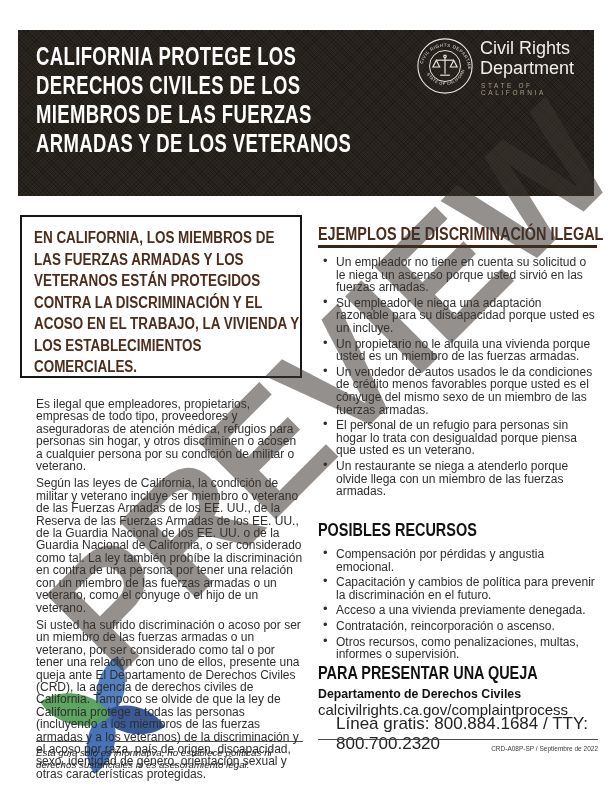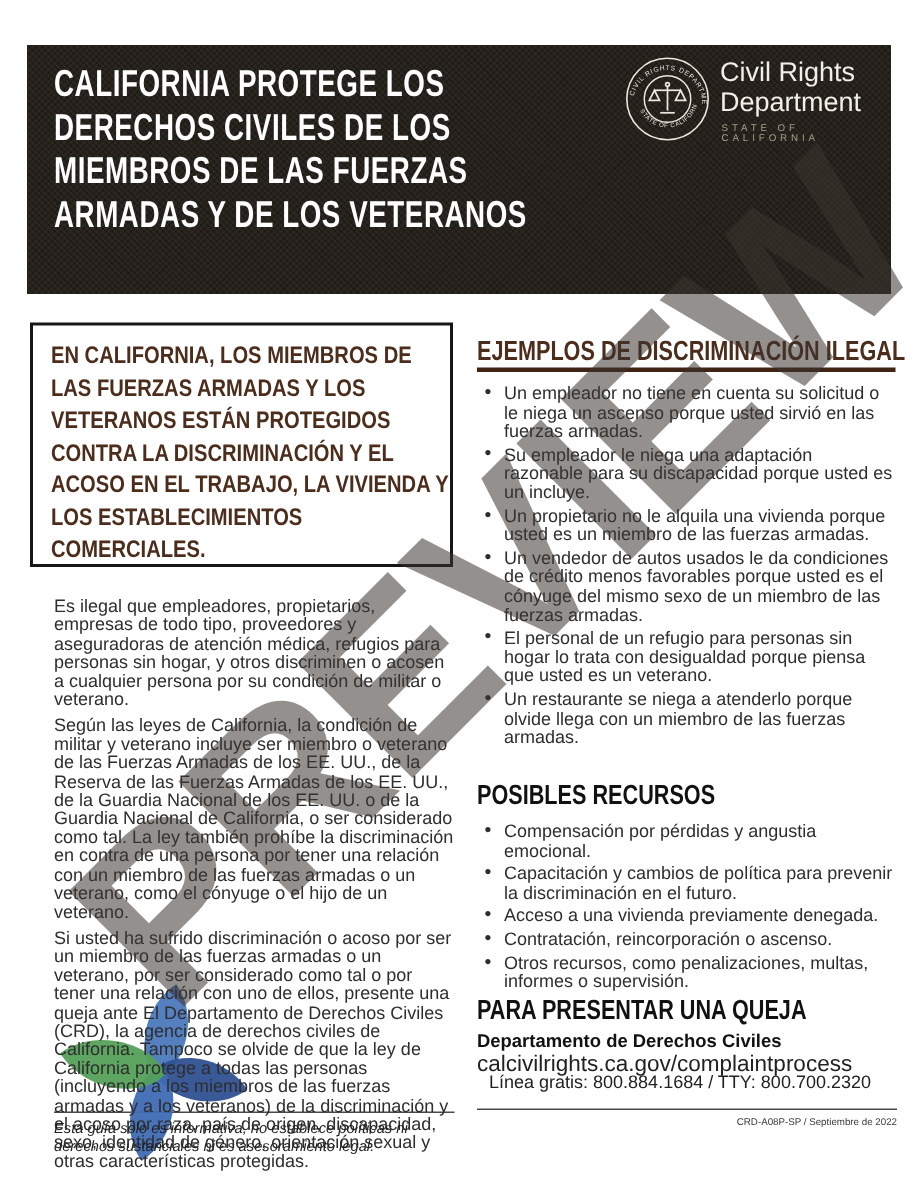--- a/index.html
+++ b/index.html
@@ -83,21 +83,21 @@
   .head-rule{position:absolute;left:318px;top:245px;width:279px;height:2.5px;background:#3f2313;}
   .head-remedies{left:318px;top:519px;color:#111111;}
   .head-complaint{left:318px;top:662px;color:#111111;}
   .bullets{position:absolute;left:320px;width:276px;font-size:12px;line-height:12.6px;color:#2e2e2e;}
   .list-examples{top:256px;}
   .list-remedies{top:548px;}
   .bullets .item{position:relative;padding-left:16px;margin-bottom:3px;}
   .bullets .item::before{content:"\2022";position:absolute;left:3px;top:-1px;font-size:13px;}
   .complaint-org{position:absolute;left:318px;top:687px;font-size:12.3px;font-weight:bold;color:#111111;}
   .complaint-url{position:absolute;left:318px;top:701px;font-size:15px;color:#222222;text-decoration:none;}
-  .complaint-phone{position:absolute;left:326px;top:714px;font-size:12px;color:#222222;}
+  .complaint-phone{position:absolute;left:336px;top:714px;font-size:17px;color:#222222;}
   
   .pinwheel{position:absolute;left:28px;top:645px;z-index:2;}
   .watermark{
     position:absolute;left:330px;top:388px;z-index:50;pointer-events:none;
     transform:translate(-50%,-50%) rotate(-45deg);
     font-size:158px;font-weight:bold;letter-spacing:-2px;white-space:nowrap;
     color:rgba(60,52,48,.55);font-family:"Liberation Sans",sans-serif;
   }
 </style>
 </head>

